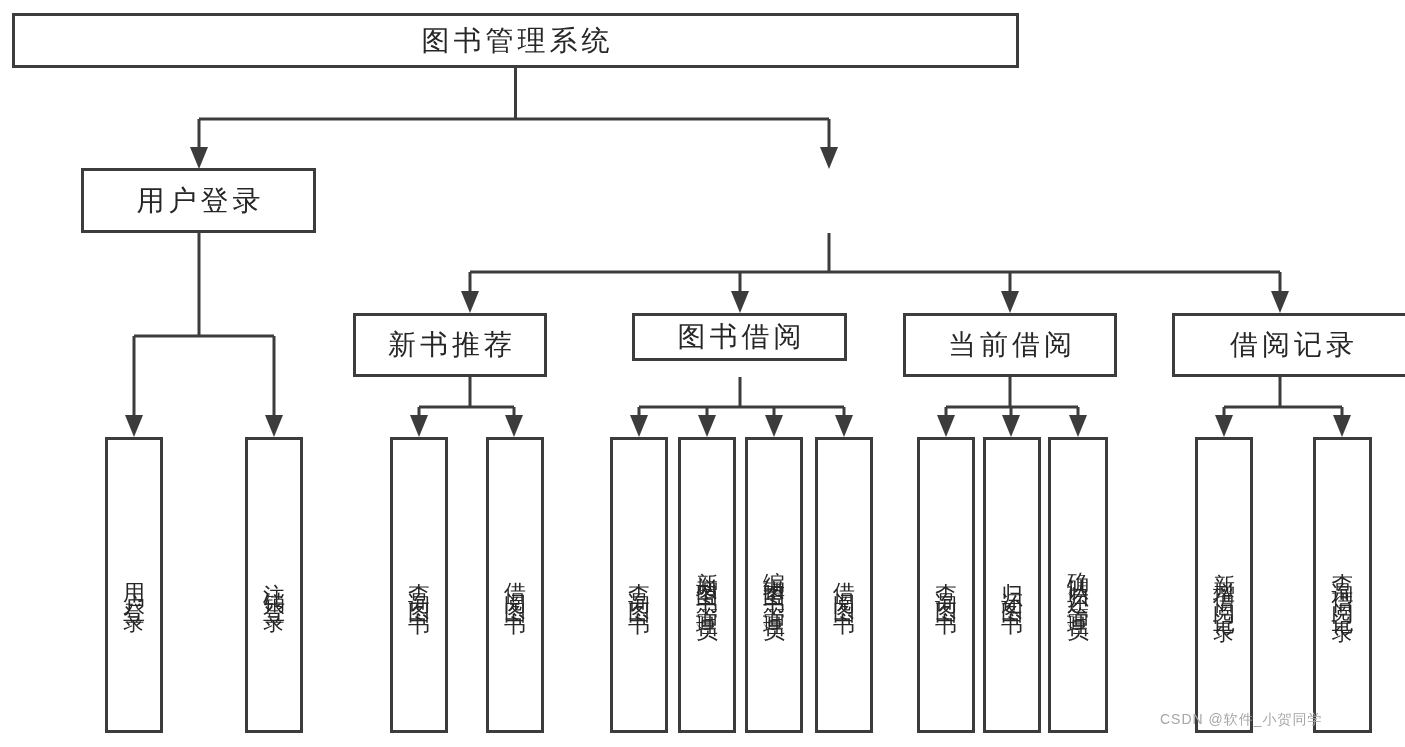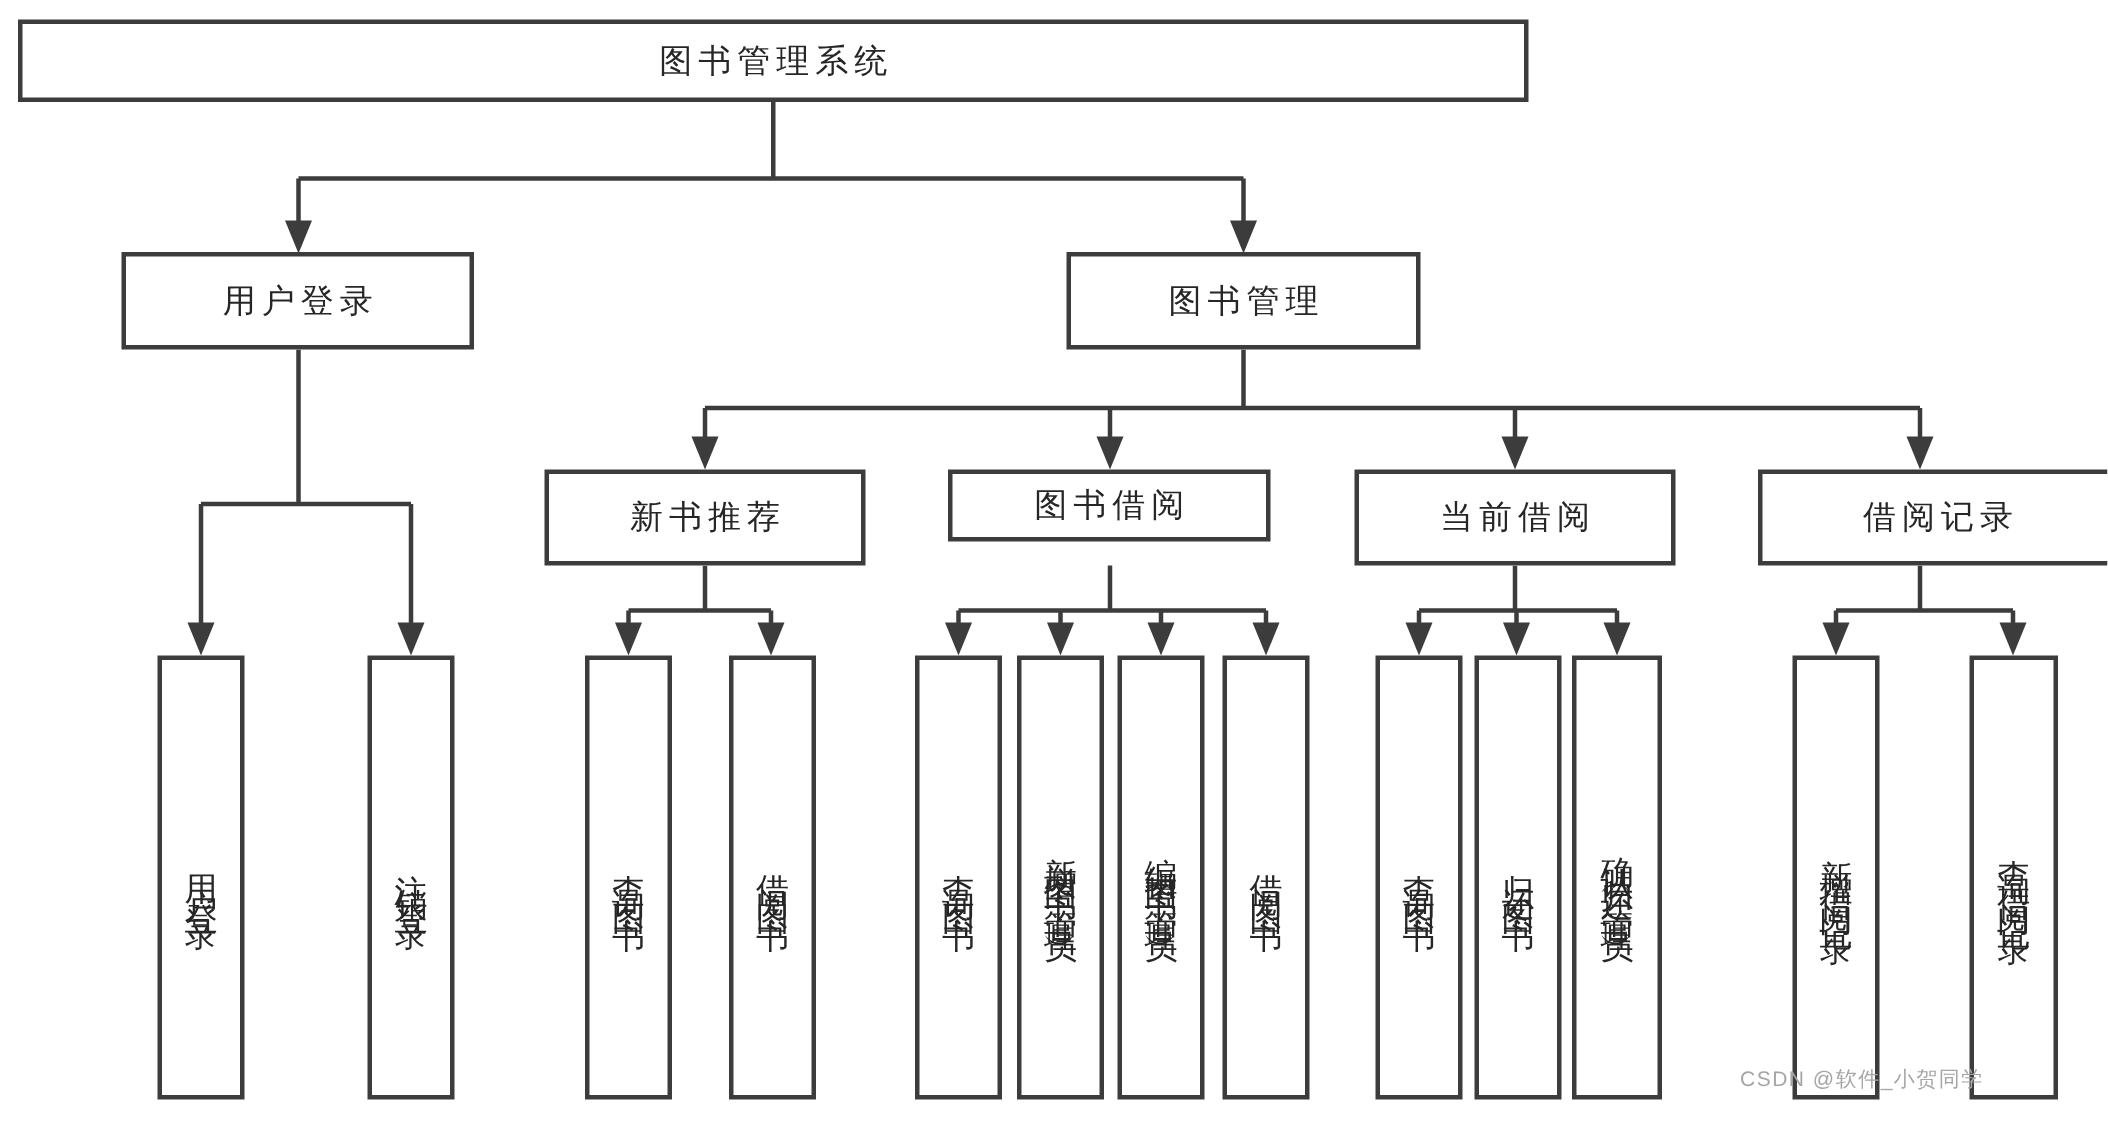--- a/index.html
+++ b/index.html
@@ -14,21 +14,21 @@
   .box{
     position:absolute;
     box-sizing:border-box;
     border:3px solid #3c3c3c;
     background:#ffffff;
     display:flex;align-items:center;justify-content:center;
     color:#262626;
     z-index:2;
   }
   .hbox span{
-    font-size:22px;
+    font-size:28px;
     letter-spacing:4px;
     text-indent:4px;
     white-space:nowrap;
   }
   .vbox .vtext{
     writing-mode:vertical-rl;
     text-orientation:mixed;
     font-size:22px;
     letter-spacing:10px;
     white-space:nowrap;
@@ -89,25 +89,22 @@
     </g>
   </svg>
 
   <div class="box hbox" style="left:12px;top:13px;width:1007px;height:55px">
     <span>图书管理系统</span>
   </div>
 
   <div class="box hbox" style="left:81px;top:168px;width:235px;height:65px">
     <span>用户登录</span>
   </div>
-  <div class="box hbox" style="left:711px;top:168px;width:236px;height:65px">
-    <span>图书管理</span>
-  </div>
 
-  <div class="box hbox" style="left:363px;top:313px;width:214px;height:64px">
+  <div class="box hbox" style="left:353px;top:313px;width:194px;height:64px">
     <span>新书推荐</span>
   </div>
   <div class="box hbox" style="left:632px;top:313px;width:215px;height:48px">
     <span>图书借阅</span>
   </div>
   <div class="box hbox" style="left:903px;top:313px;width:214px;height:64px">
     <span>当前借阅</span>
   </div>
   <div class="box hbox" style="left:1172px;top:313px;width:240px;height:64px">
     <span>借阅记录</span>

